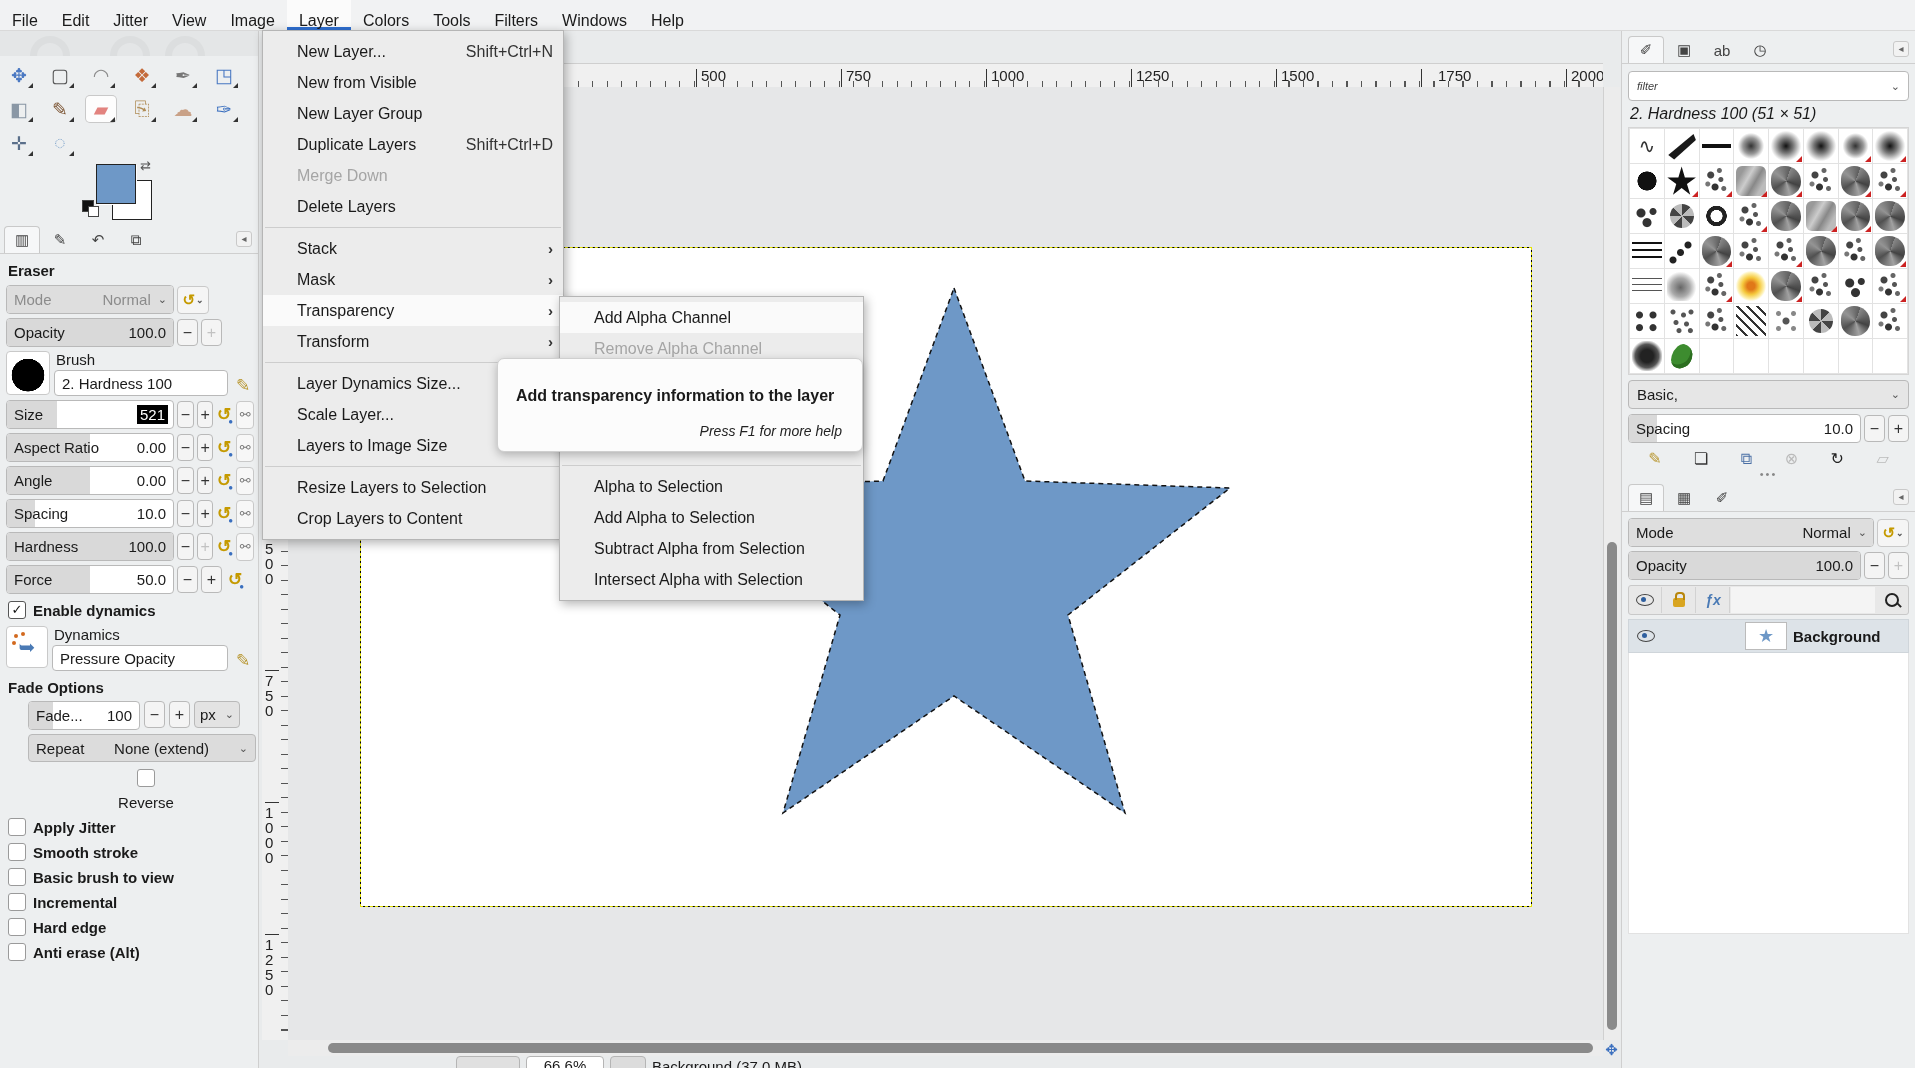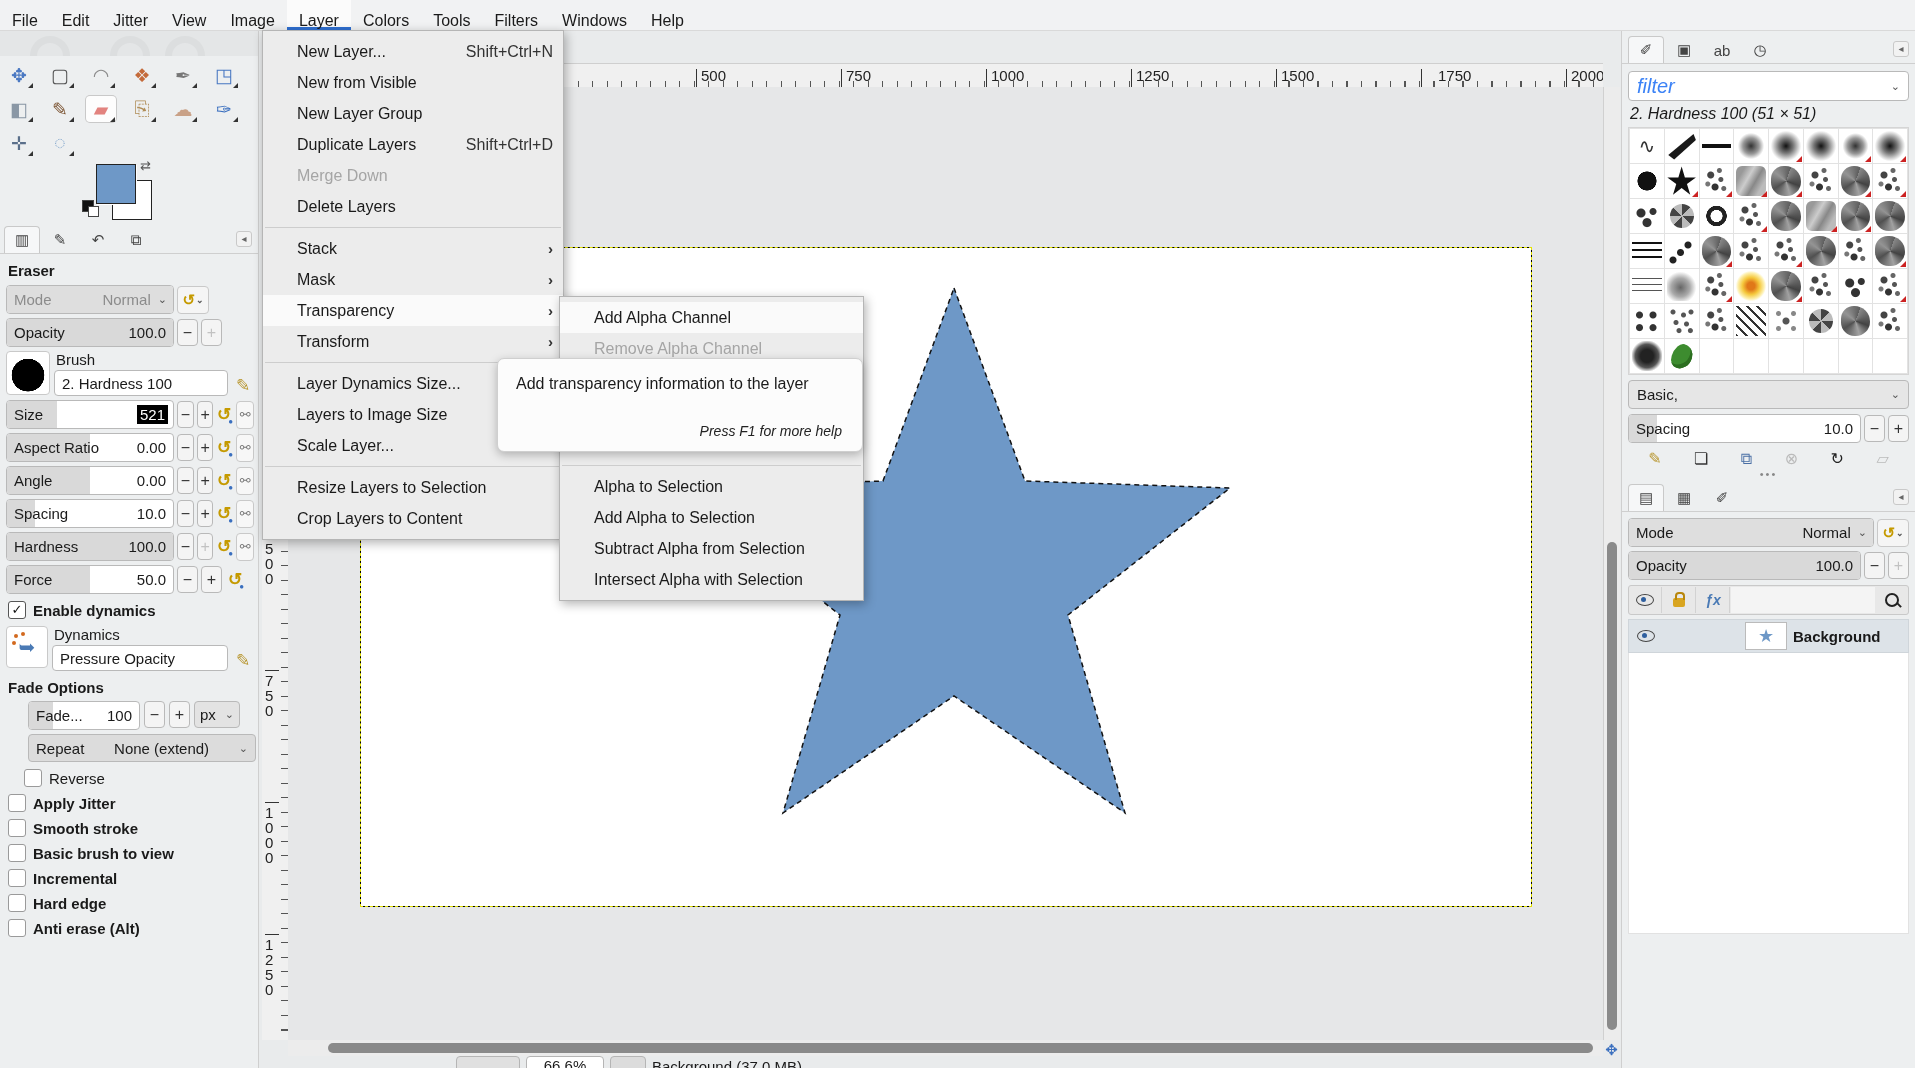--- a/index.html
+++ b/index.html
@@ -46,21 +46,21 @@
   .brush-thumb{width:42px;height:42px;border:1px solid #c9c9c9;border-radius:4px;background:radial-gradient(circle at 50% 55%, #000 0 52%, transparent 53%),#fff;}
   .brush-col{flex:1;}
   .brush-col .blab{margin:0 0 2px 2px;}
   .pickbox{height:24px;border:1px solid #b9b9b9;border-radius:4px;background:#fff;display:flex;align-items:center;padding-left:7px;}
   .editicon{width:22px;align-self:flex-end;text-align:center;color:#b8962e;font-size:17px;}
   .cbrow{display:flex;align-items:center;gap:7px;margin:7px 0 7px 2px;}
   .cb{width:16px;height:16px;border:1px solid #9a9a9a;border-radius:3px;background:#fff;flex:0 0 16px;text-align:center;line-height:15px;font-size:13px;color:#111;}
   .cb.checked{border-color:#555;}
   .cbrow .cl{font-weight:bold;}
   .cbrow.plain .cl{font-weight:normal;}
-  .cbrow.indent{margin-left:18px;}
+  .cbrow.indent{margin-left:32px;flex-direction:column;}
   .sect{font-weight:bold;margin:8px 0 5px 2px;}
   .dynrow{display:flex;gap:4px;margin-bottom:2px;}
   .dyn-thumb{width:40px;height:40px;border:1px solid #c9c9c9;border-radius:4px;background:#fff;display:flex;align-items:center;justify-content:center;font-size:20px;color:#4a7ab5;position:relative;}
   .dyn-thumb::after{content:"";position:absolute;left:7px;top:7px;width:4px;height:4px;border-radius:50%;background:#d2691e;box-shadow:7px -2px 0 #d2691e,-2px 7px 0 #d2691e;}
   .faderow{display:flex;gap:4px;margin:0 0 4px 22px;}
   .unitbox{width:46px;height:27px;border:1px solid #b9b9b9;border-radius:4px;background:#e3e3e3;display:flex;align-items:center;justify-content:space-between;padding:0 5px;box-sizing:border-box;}
   .repeatbox{flex:0 0 212px;height:26px;border:1px solid #b9b9b9;border-radius:4px;background:#dcdcdc;display:flex;align-items:center;justify-content:space-between;padding:0 7px;gap:8px;}
   
   .canvas-zone{position:absolute;left:262px;top:30px;width:1358px;bottom:0;background:#e9ebec;}
   .hruler{position:absolute;left:26px;top:33px;right:17px;height:24px;background:#f0f0f0;border-bottom:1px solid #b5b5b5;border-top:1px solid #cfcfcf;overflow:hidden;}
@@ -89,27 +89,27 @@
   .menu-item{height:31px;display:flex;align-items:center;padding:0 10px 0 34px;position:relative;}
   .menu-item.hl{background:#fafafa;}
   .menu-item .ml{flex:1;white-space:nowrap;}
   .menu-item .sc{color:#333;margin-left:18px;}
   .menu-item .sub{color:#333;font-weight:bold;font-size:15px;}
   .menu-item.dis .ml{color:#a5a5a5;}
   .menu-sep{height:1px;background:#cdcdcd;margin:5px 2px;}
   .submenu{left:559px;top:296px;width:303px;z-index:22;}
   .submenu .spacer{height:96px;}
   .tooltip{position:absolute;left:497px;top:358px;width:364px;height:92px;background:#fcfcfc;border:1px solid #cfcfcf;border-radius:7px;box-shadow:0 3px 10px rgba(0,0,0,.25);z-index:30;}
-  .tooltip .tt{font-weight:normal;font-size:16px;padding:16px 16px 0 18px;}
+  .tooltip .tt{font-weight:bold;font-size:16px;padding:28px 16px 0 18px;}
   .tooltip .th{position:absolute;right:20px;bottom:12px;font-style:italic;font-size:14px;color:#222;}
   
   .right-dock{position:absolute;left:1621px;top:30px;right:0;bottom:0;background:#edeff0;border-left:1px solid #cfcfcf;font-size:15px;}
   .rtabs{display:flex;gap:2px;padding:6px 4px 0 6px;border-bottom:1px solid #cfcfcf;align-items:flex-end;}
   .filterrow{margin:7px 6px 4px 6px;height:28px;border:1px solid #b9b9b9;border-radius:4px;background:#fff;display:flex;align-items:center;justify-content:space-between;padding:0 8px;}
-  .filterrow .ph{font-style:italic;color:#3b82f6;font-size:20px;}
+  .filterrow .ph{font-style:italic;color:#404040;font-size:11px;}
   .btitle{font-style:italic;font-size:16px;margin:2px 0 4px 8px;}
   .bgrid{display:grid;grid-template-columns:repeat(8,1fr);gap:1px;background:#e2e2e2;border:1px solid #d5d5d5;margin:0 6px;padding:1px;}
   .bcell{position:relative;background:#fff;height:34px;overflow:hidden;}
   .bcell.tag::after{content:"";position:absolute;right:1px;bottom:1px;border-left:6px solid transparent;border-bottom:6px solid #cc2222;}
   .bi{position:absolute;inset:2px;}
   .t-hard .bi{background:radial-gradient(circle,#111 0 44%,transparent 46%);}
   .t-soft .bi{background:radial-gradient(circle,#333 0,#999 38%,transparent 62%);}
   .t-fuzzy .bi{background:radial-gradient(circle,#111 0,#777 34%,#ddd 62%,transparent 72%);}
   .t-star .bi{background:#111;clip-path:polygon(50% 2%,61% 38%,98% 38%,68% 60%,79% 96%,50% 73%,21% 96%,32% 60%,2% 38%,39% 38%);}
   .t-spray .bi{background:radial-gradient(circle at 30% 30%,#444 0 3px,transparent 4px),radial-gradient(circle at 65% 45%,#555 0 2px,transparent 3px),radial-gradient(circle at 45% 70%,#333 0 3px,transparent 4px),radial-gradient(circle at 75% 75%,#666 0 2px,transparent 3px),radial-gradient(circle at 20% 60%,#777 0 2px,transparent 3px),radial-gradient(circle at 60% 15%,#666 0 2px,transparent 3px);}
@@ -758,24 +758,24 @@
       </div>
       <div class="menu-item">
         <span class="ml">Transform</span>
         <span class="sub">›</span>
       </div>
       <div class="menu-sep"></div>
       <div class="menu-item">
         <span class="ml">Layer Dynamics Size...</span>
       </div>
       <div class="menu-item">
+        <span class="ml">Scale Layer...</span>
+      </div>
+      <div class="menu-item">
         <span class="ml">Layers to Image Size</span>
-      </div>
-      <div class="menu-item">
-        <span class="ml">Scale Layer...</span>
       </div>
       <div class="menu-sep"></div>
       <div class="menu-item">
         <span class="ml">Resize Layers to Selection</span>
       </div>
       <div class="menu-item">
         <span class="ml">Crop Layers to Content</span>
       </div>
     </nav>
   <nav class="menu-panel submenu" id="submenu">

